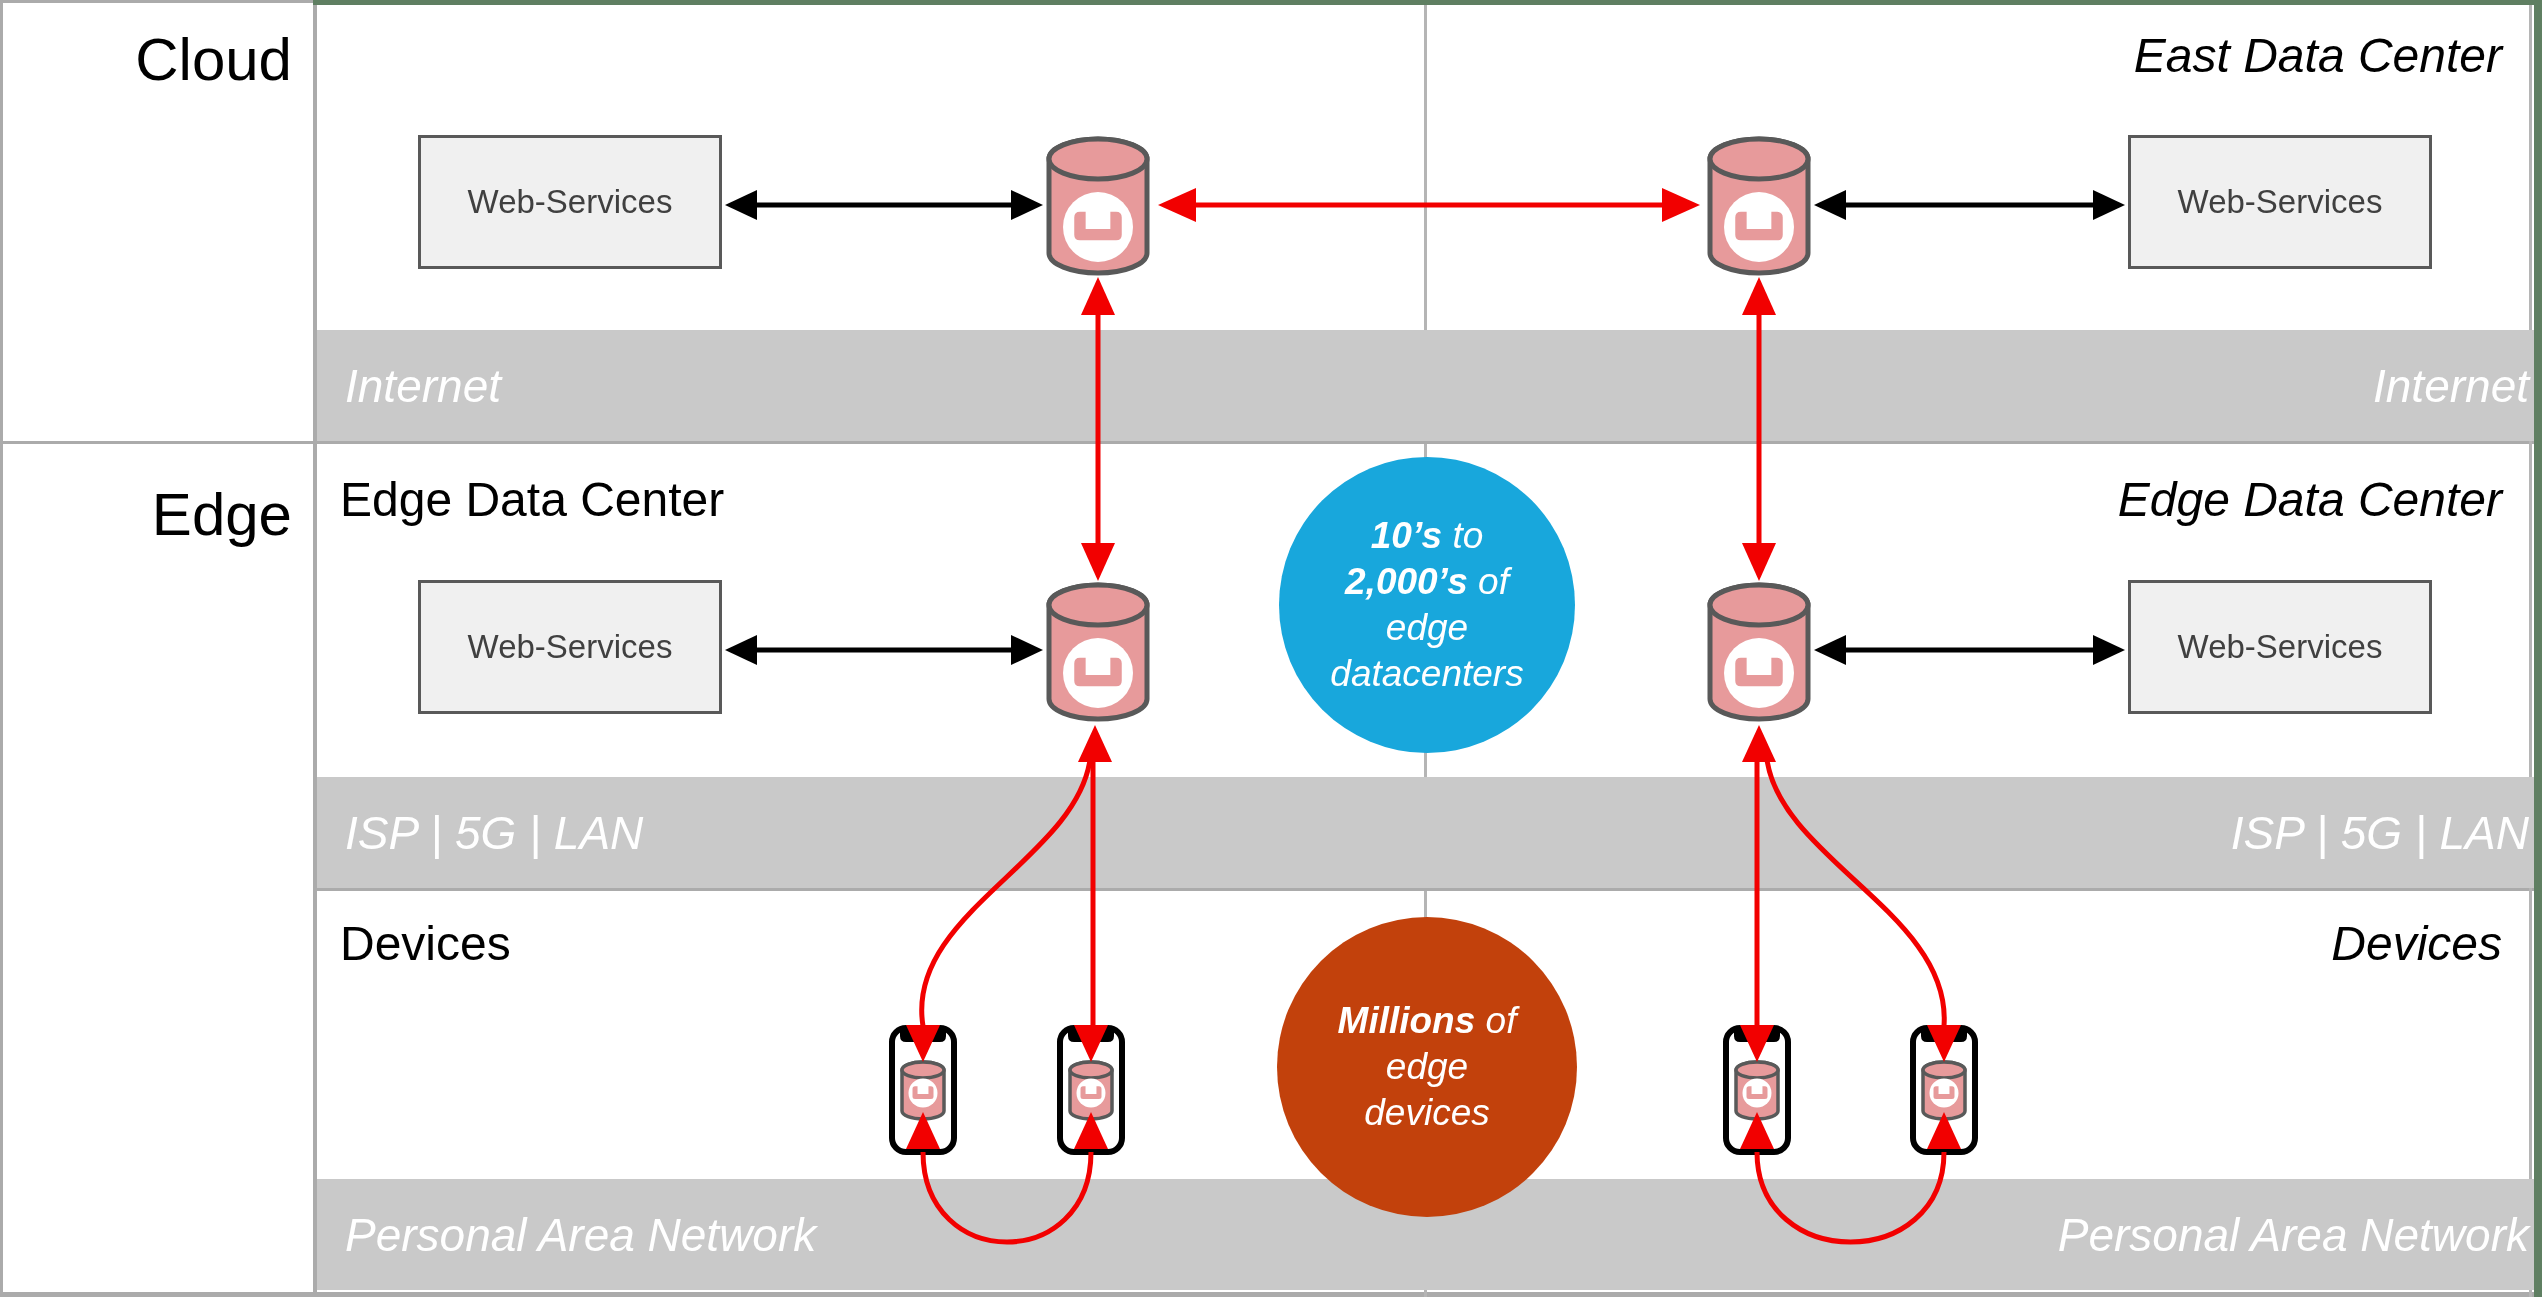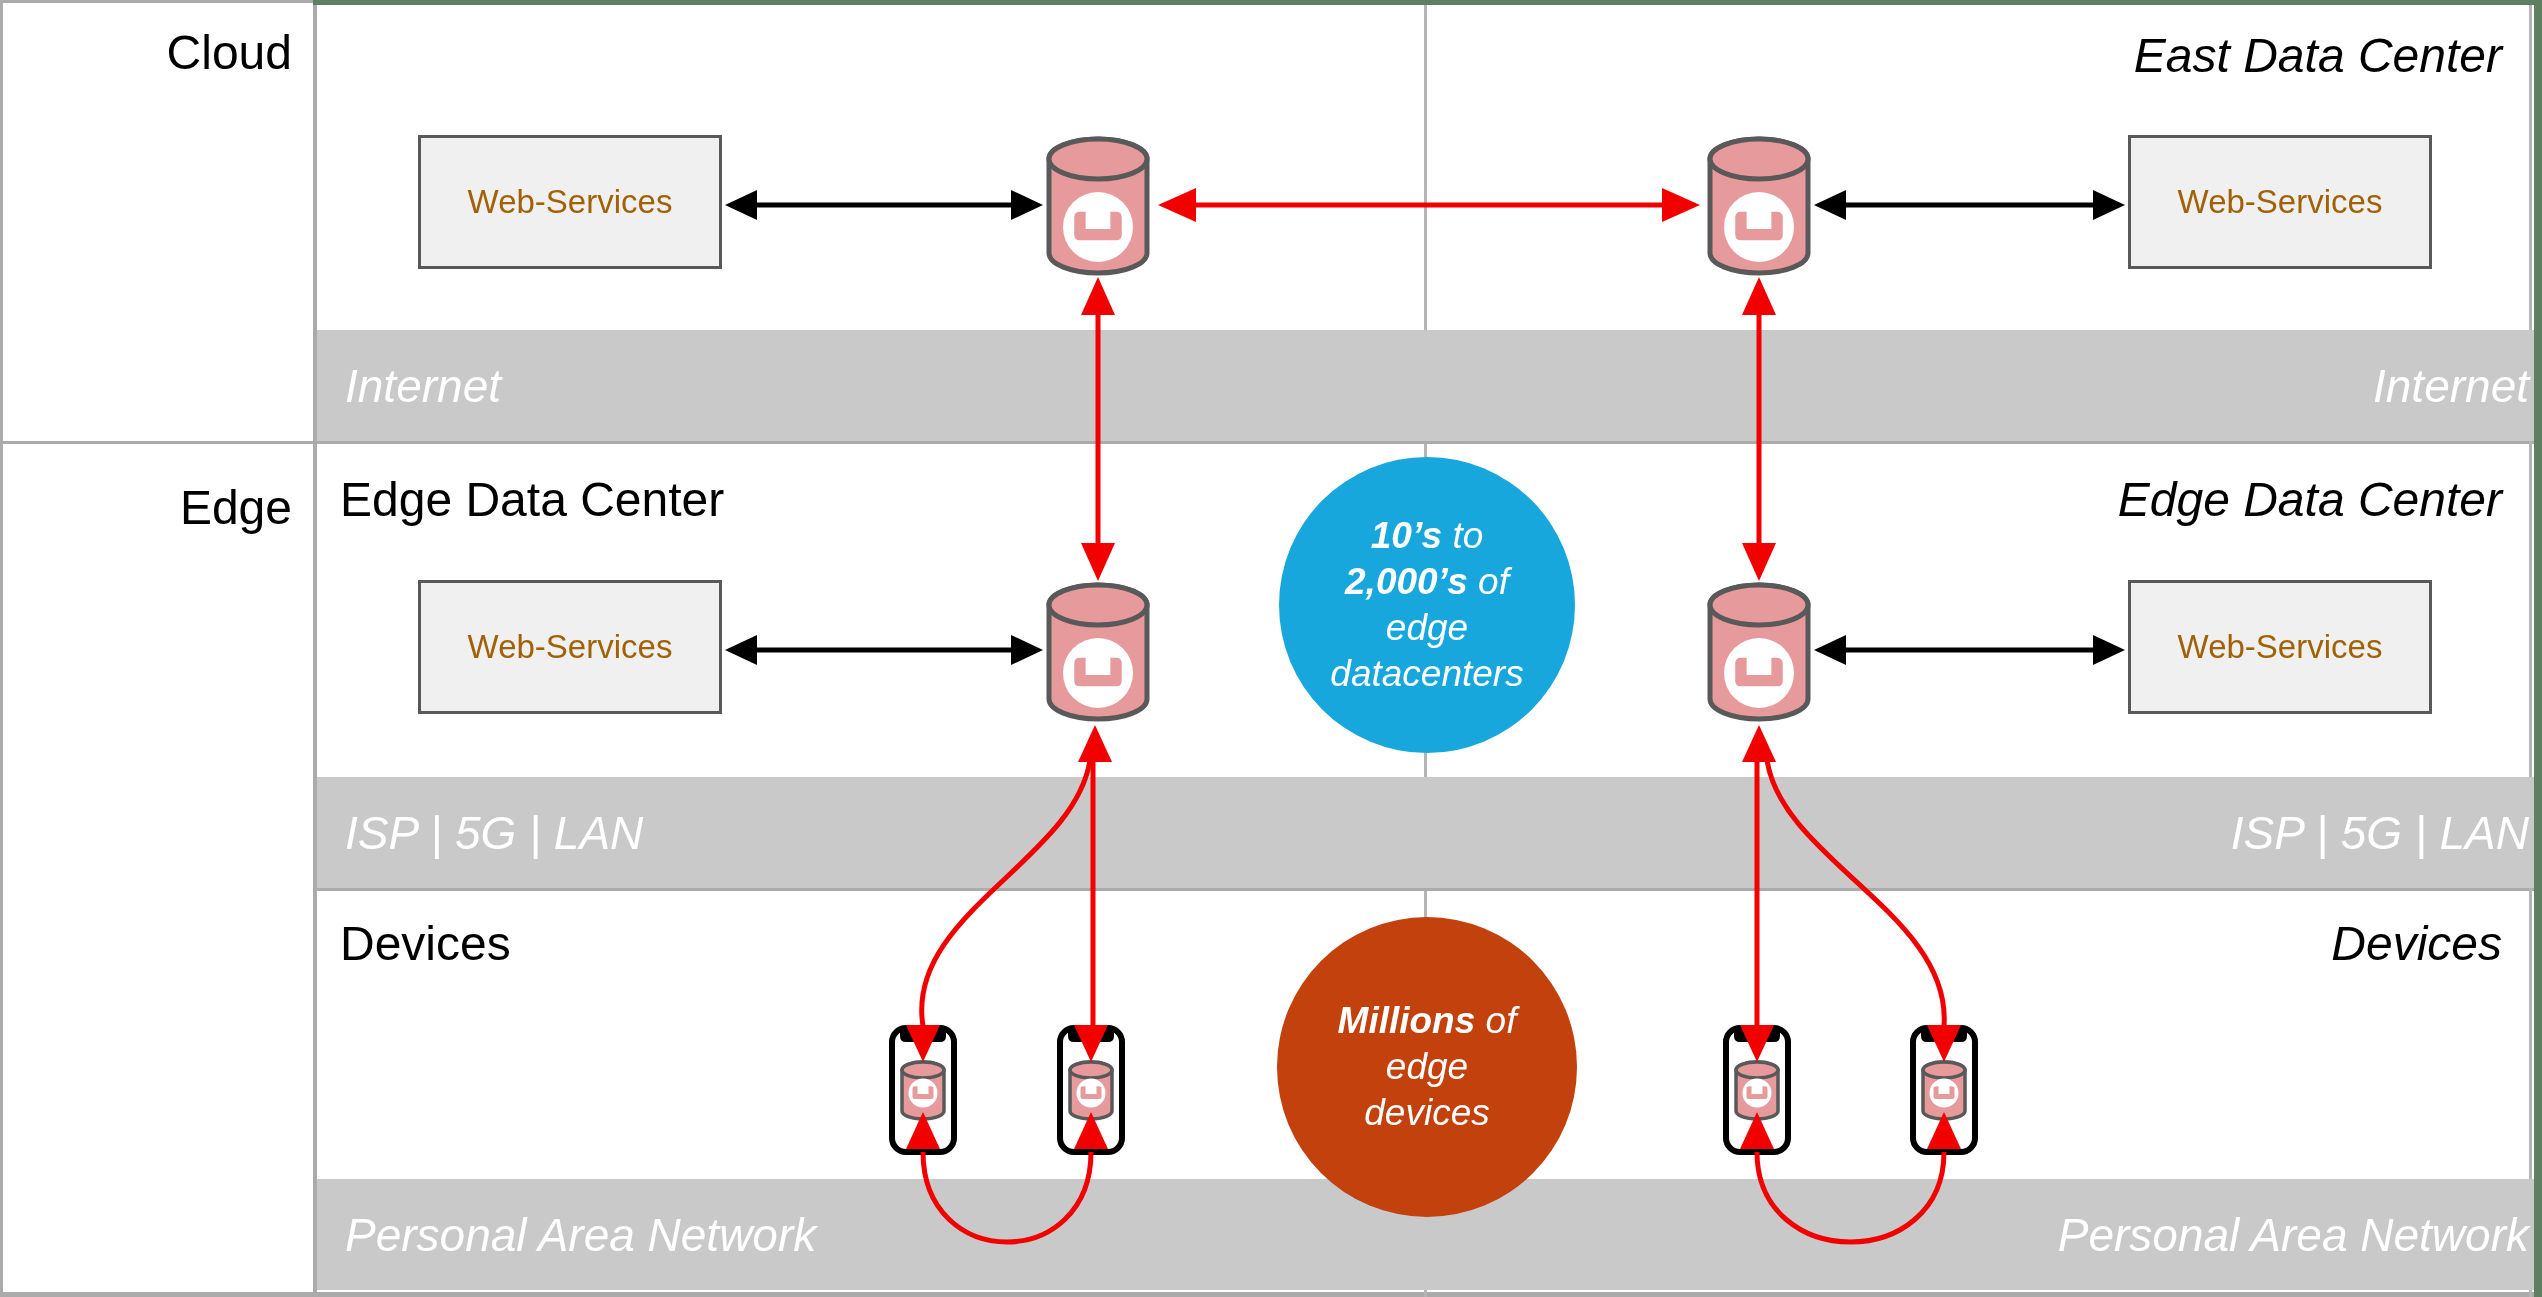--- a/index.html
+++ b/index.html
@@ -6,26 +6,26 @@
   .canvas{position:relative;width:2542px;height:1297px;background:#FFFFFF;
           font-family:"Liberation Sans", sans-serif;overflow:hidden;}
   .abs{position:absolute;}
   .gridline{background:var(--grid);}
   .gridline2{background:var(--grid2);}
   .greenedge{background:var(--green);}
   .bar{background:var(--bar);display:flex;align-items:center;color:#fff;
        font-style:italic;font-size:46px;}
   .bar.left{justify-content:flex-start;padding-left:28px;}
   .bar.right{justify-content:flex-end;padding-right:28px;}
-  .layer-label{font-size:48px;color:#000;text-align:right;}
+  .layer-label{font-size:60px;color:#000;text-align:right;}
   .dc-title{font-size:48px;color:#000;white-space:nowrap;}
   .dc-title.right{text-align:right;font-style:italic;}
   .ws-box{background:var(--boxfill);border:3px solid var(--stroke);
           display:flex;align-items:center;justify-content:center;
-          font-size:33px;color:#a16207;box-sizing:border-box;}
+          font-size:33px;color:#404040;box-sizing:border-box;}
   .callout{border-radius:50%;display:flex;flex-direction:column;align-items:center;
            justify-content:center;color:#fff;font-style:italic;font-size:37px;
            line-height:46px;text-align:center;z-index:5;}
   .callout b{font-weight:bold;margin-top:16px;}
   svg.overlay{position:absolute;left:0;top:0;z-index:3;}
   .black-line{stroke:#000;stroke-width:5;}
   .black-head{fill:#000;}
   .red-line{stroke:var(--red);stroke-width:5;fill:none;}
   .red-head{fill:var(--red);}
   .fill-salmon{fill:var(--salmon);}

